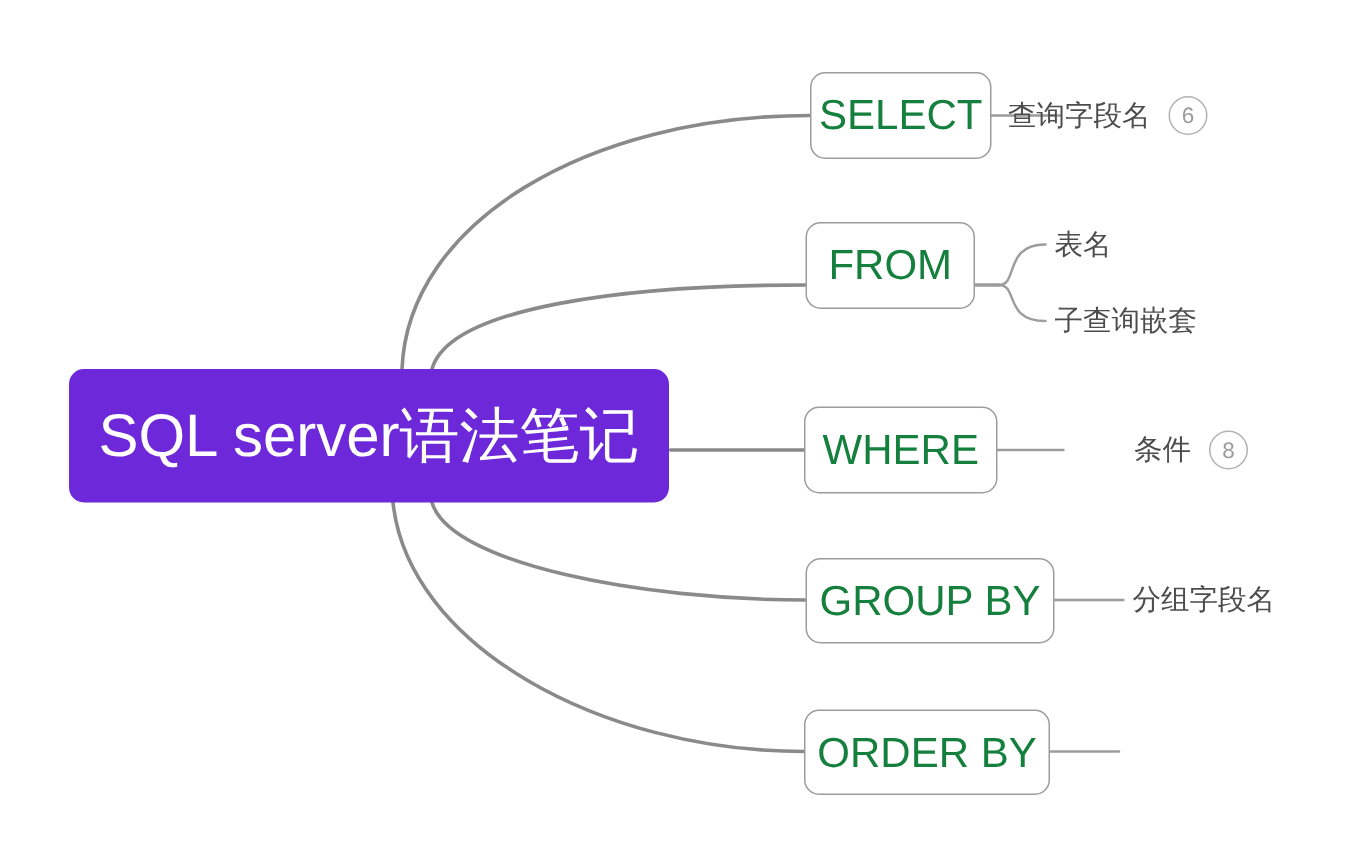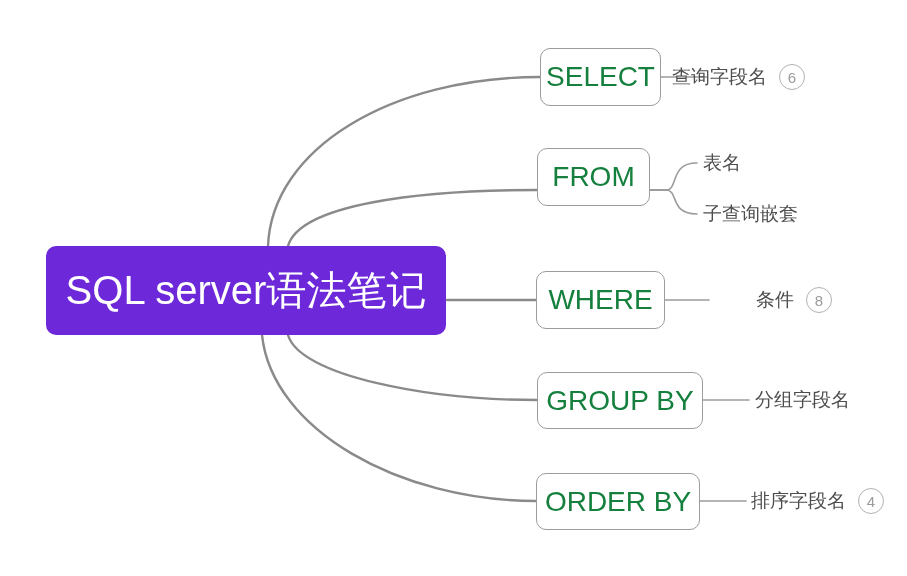--- a/index.html
+++ b/index.html
@@ -133,18 +133,14 @@
 
   <div class="child-topic c-where">
     <span>条件</span>
     <span class="count-badge">8</span>
   </div>
 
   <div class="child-topic c-groupby">
     <span>分组字段名</span>
   </div>
 
-  <div class="child-topic c-orderby">
-    <span>排序字段名</span>
-    <span class="count-badge">4</span>
-  </div>
 
 </div>
 
 </body></html>

